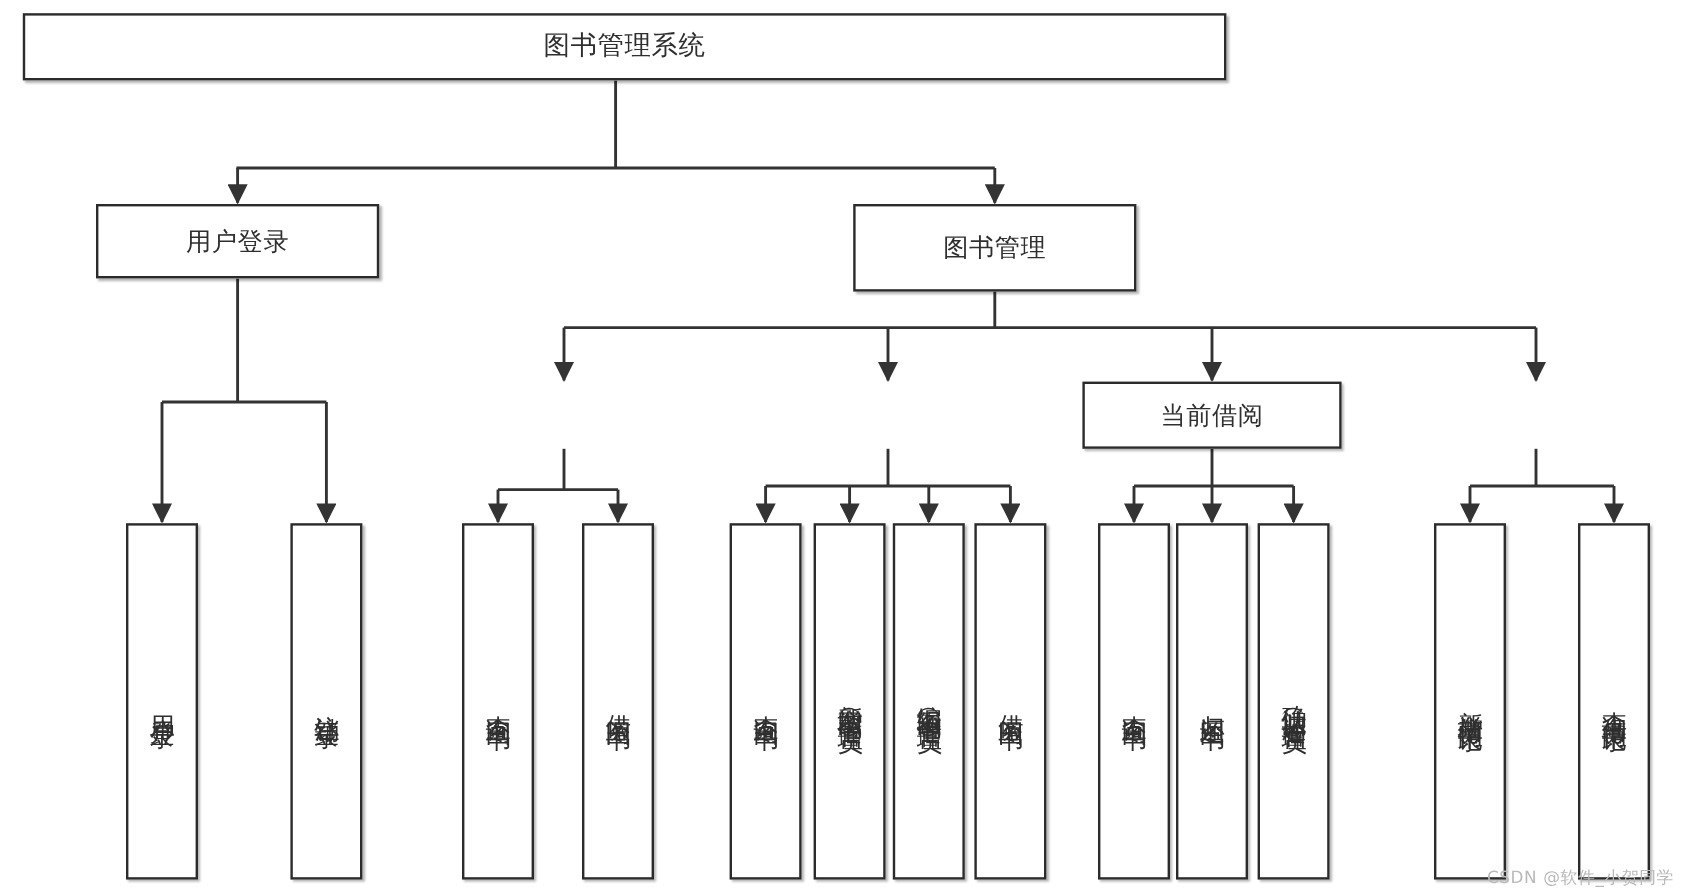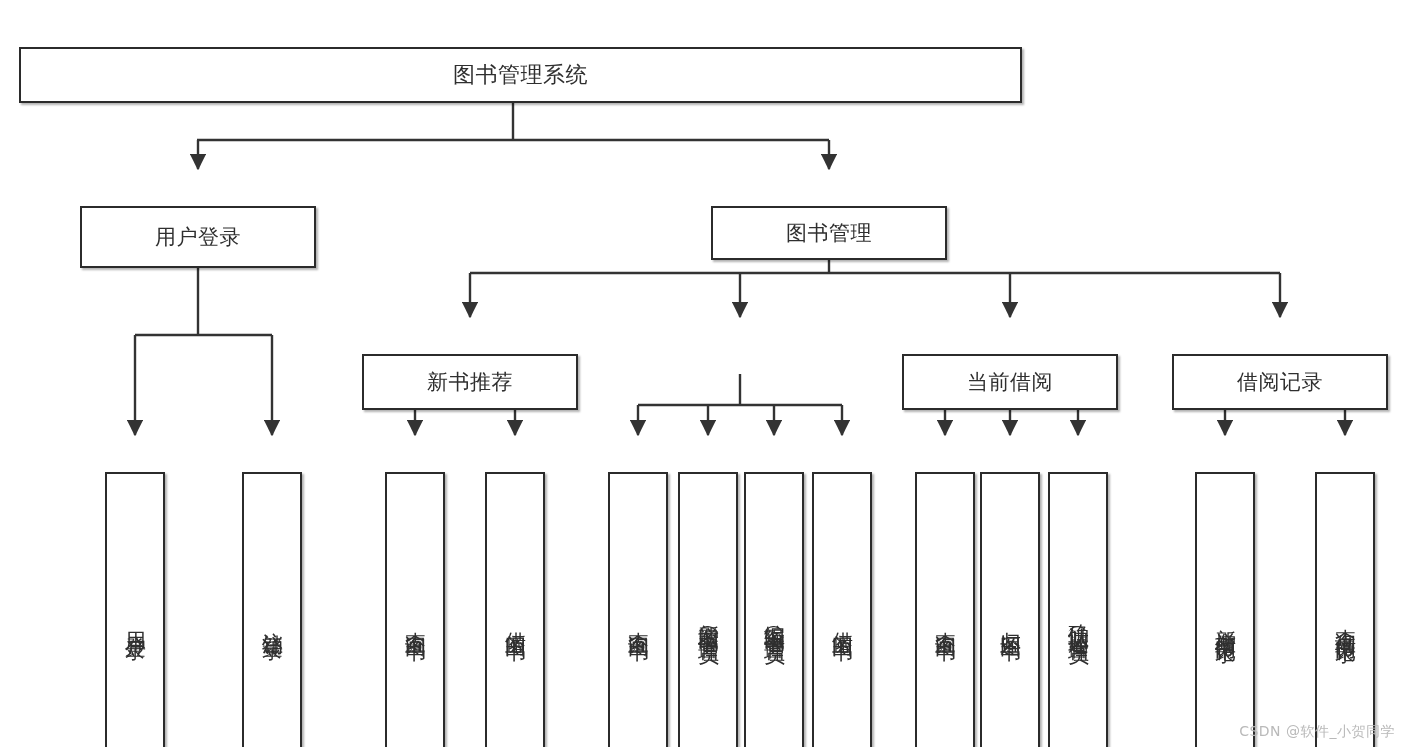--- a/index.html
+++ b/index.html
@@ -24,21 +24,20 @@
   }
   .node-box {
     position: absolute;
     box-sizing: border-box;
     background: #ffffff;
     border: 2.2px solid #2b2b2b;
     box-shadow: 2px 2px 2px rgba(0,0,0,0.30);
     display: flex;
     align-items: center;
     justify-content: center;
-    margin-top: 36px;
   }
   .node-label {
     color: #2f2f2f;
     font-size: 21px;
     line-height: 1.18;
     letter-spacing: 0.5px;
     text-align: center;
     white-space: nowrap;
   }
   .node-box.vertical .node-label {
@@ -109,32 +108,26 @@
       </g>
   </svg>
 
   <div class="node-box root" style="left: 19px; top: 11px; width: 1003px; height: 56px;">
     <span class="node-label">图书管理系统</span>
   </div>
 
   <div class="node-box" style="left: 80px; top: 170px; width: 236px; height: 62px;">
     <span class="node-label">用户登录</span>
   </div>
-  <div class="node-box" style="left: 711px; top: 170px; width: 236px; height: 54px;">
+  <div class="node-box" style="left: 711px; top: 170px; width: 236px; height: 73px;">
     <span class="node-label">图书管理</span>
   </div>
 
-  <div class="node-box" style="left: 362px; top: 318px; width: 216px; height: 56px;">
-    <span class="node-label">新书推荐</span>
-  </div>
   <div class="node-box" style="left: 902px; top: 318px; width: 216px; height: 56px;">
     <span class="node-label">当前借阅</span>
-  </div>
-  <div class="node-box" style="left: 1172px; top: 318px; width: 216px; height: 56px;">
-    <span class="node-label">借阅记录</span>
   </div>
 
   <div class="node-box vertical" style="left: 105px; top: 436px; width: 60px; height: 297px;">
     <span class="node-label">用户登录</span>
   </div>
   <div class="node-box vertical" style="left: 242px; top: 436px; width: 60px; height: 297px;">
     <span class="node-label">注销登录</span>
   </div>
 
   <div class="node-box vertical" style="left: 385px; top: 436px; width: 60px; height: 297px;">

